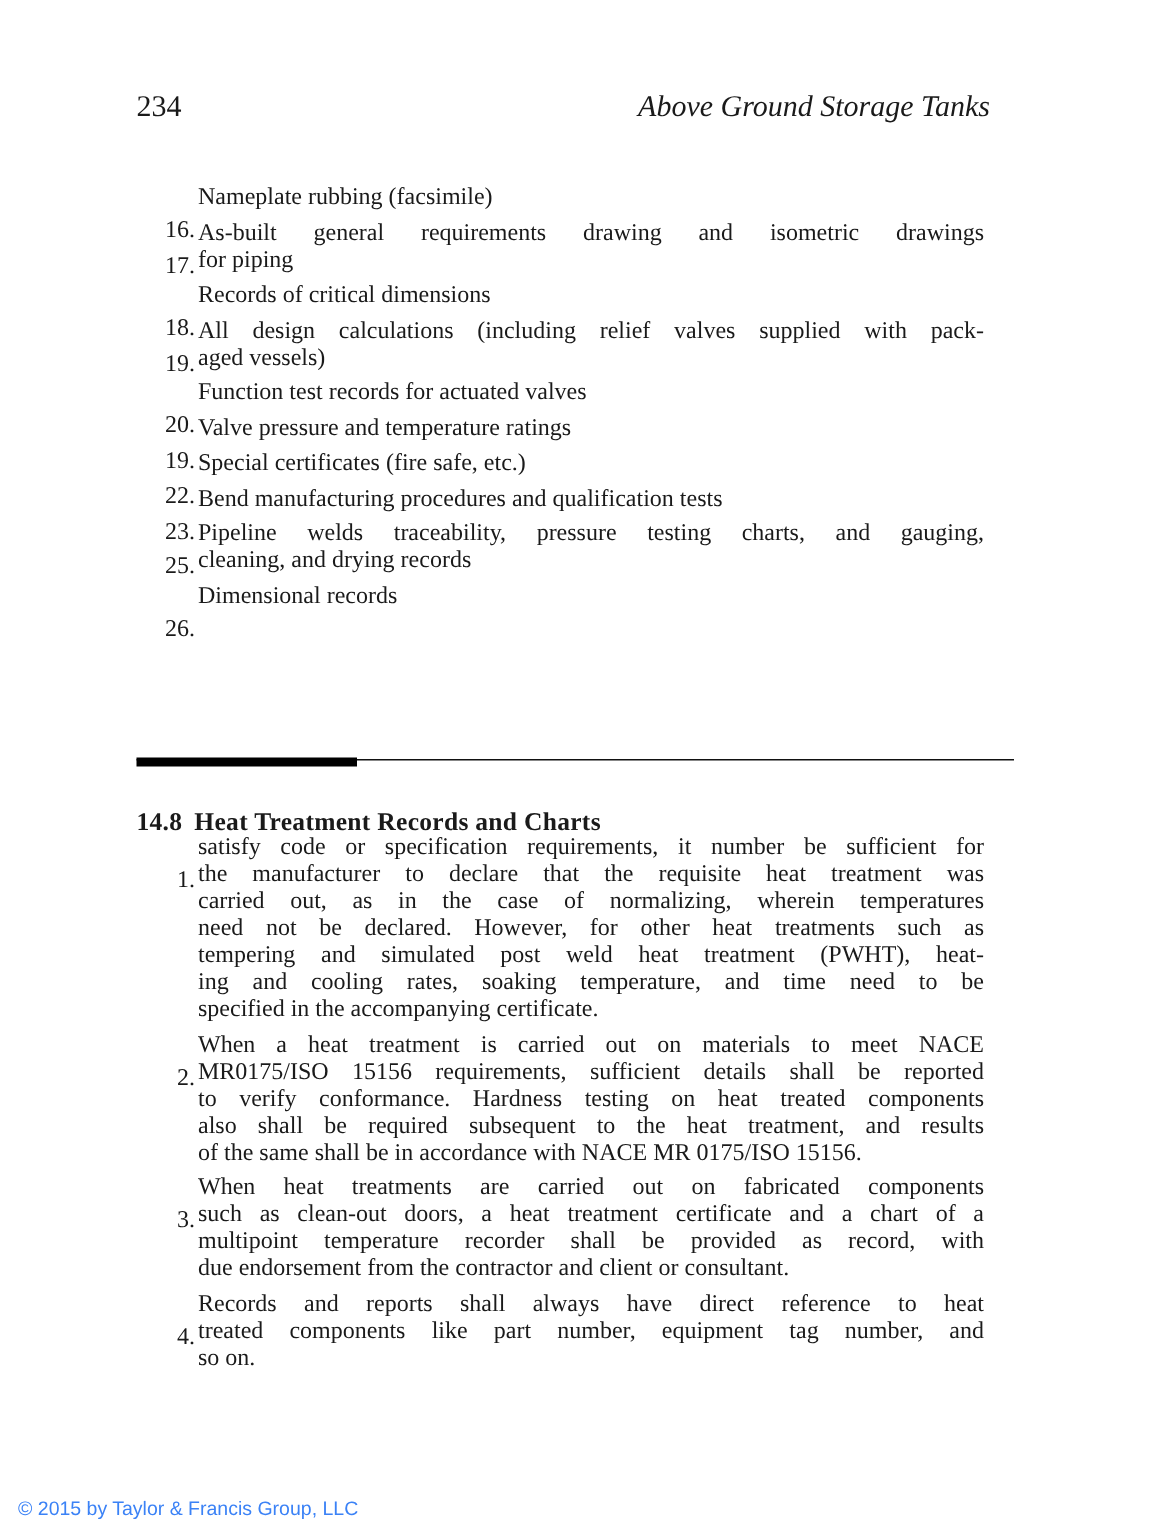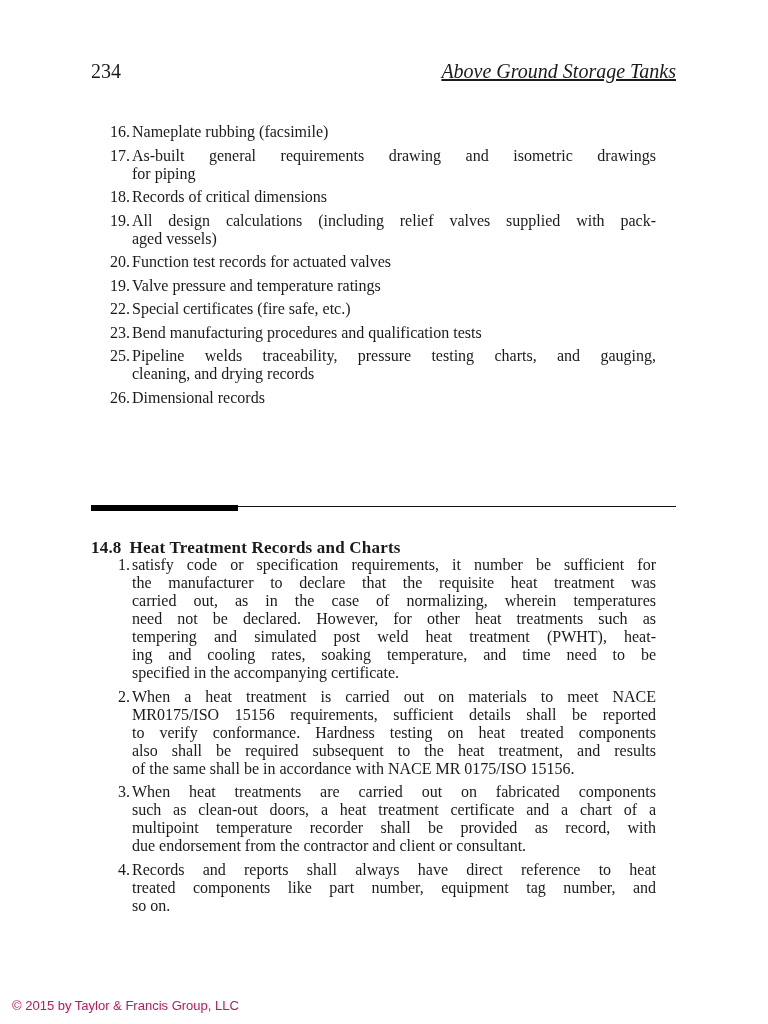--- a/index.html
+++ b/index.html
@@ -2,31 +2,31 @@
 <html><head>
 <meta charset="utf-8">
 <style>
   html, body { margin: 0; padding: 0; }
   body {
     width: 768px; height: 1024px; background: #ffffff; position: relative; overflow: hidden;
     font-family: "Liberation Serif", "DejaVu Serif", serif; color: #1a1a1a;
   }
   .header { position: absolute; top: 60px; left: 91px; width: 585px; height: 22px; font-size: 20px; }
   .page-number { position: absolute; left: 0; top: 0; }
-  .running-title { position: absolute; right: 0; top: 0; font-style: italic; text-decoration: underline; }
+  .running-title { position: absolute; right: 16px; top: 0; font-style: italic; }
   .list { position: absolute; left: 100px; width: 556px; font-size: 16px; }
   .item { position: relative; padding-left: 32px; line-height: 18px; margin-bottom: 5.5px; }
-  .num { position: absolute; left: 0; width: 30px; text-align: right; }
+  .num { position: absolute; left: 0; width: 30px; text-align: right; margin-top: 22px; }
   .ln { display: block; text-align: justify; text-align-last: justify; white-space: nowrap; }
   .ln.last { text-align-last: left; }
   .rule-thin { position: absolute; top: 506px; left: 91px; width: 585px; height: 1px; background: #111; }
   .rule-thick { position: absolute; top: 505px; left: 91px; width: 147px; height: 6px; background: #000; }
   .section-title { position: absolute; top: 538px; left: 91px; font-size: 17px; font-weight: bold; letter-spacing: 0.2px; }
   .section-title .secno { margin-right: 8px; }
-  .footer { position: absolute; top: 998px; left: 12px; font-family: "Liberation Sans", "DejaVu Sans", sans-serif; font-size: 13px; color: #be185d; }
+  .footer { position: absolute; top: 998px; left: 12px; font-family: "Liberation Sans", "DejaVu Sans", sans-serif; font-size: 13px; color: #3b82f6; }
 </style>
 </head>
 <body>
 
 <div class="header">
   <span class="page-number">234</span>
   <span class="running-title">Above Ground Storage Tanks</span>
 </div>
 
 <div class="list" id="list-continued" style="top:123px;">

